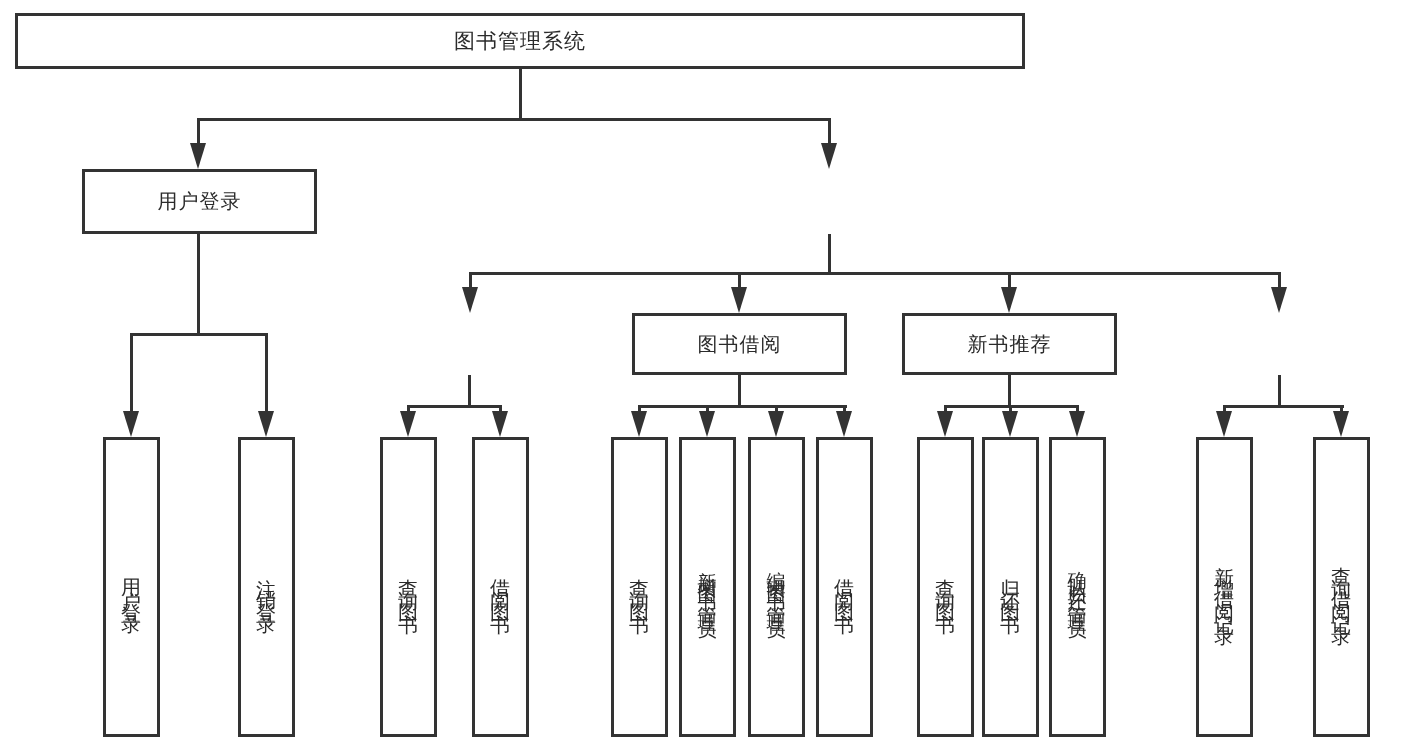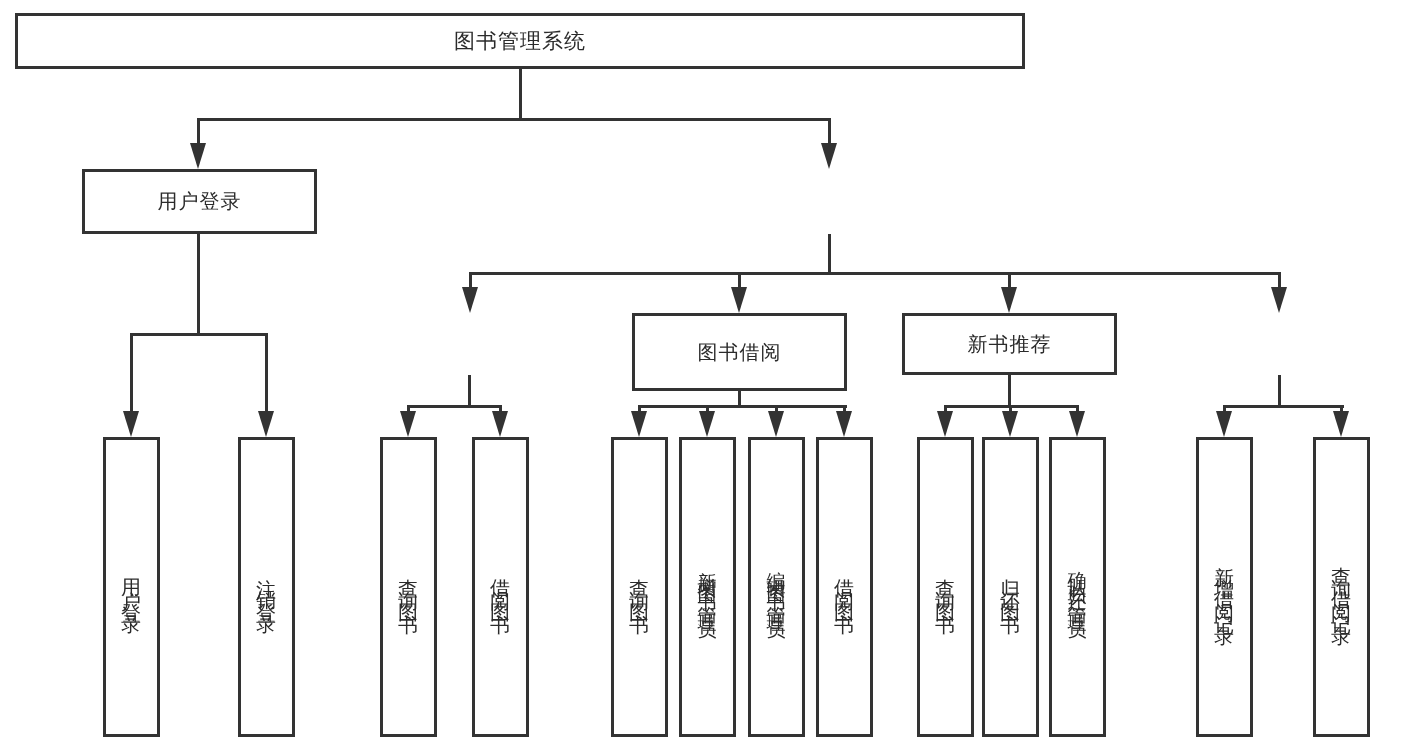--- a/index.html
+++ b/index.html
@@ -133,21 +133,21 @@
   <div class="ar" style="left:1333px;top:411px"></div>
 
   <div class="hnode" style="left:15px;top:13px;width:1010px;height:56px;font-size:21px">
     <span>图书管理系统</span>
   </div>
 
   <div class="hnode" style="left:82px;top:169px;width:235px;height:65px">
     <span>用户登录</span>
   </div>
 
-  <div class="hnode" style="left:632px;top:313px;width:215px;height:78px">
+  <div class="hnode" style="left:632px;top:313px;width:215px;height:62px">
     <span>图书借阅</span>
   </div>
   <div class="hnode" style="left:902px;top:313px;width:215px;height:62px">
     <span>新书推荐</span>
   </div>
 
   <div class="vnode" style="left:103px">
     <span class="vtext">用户登录</span>
   </div>
   <div class="vnode" style="left:238px">

